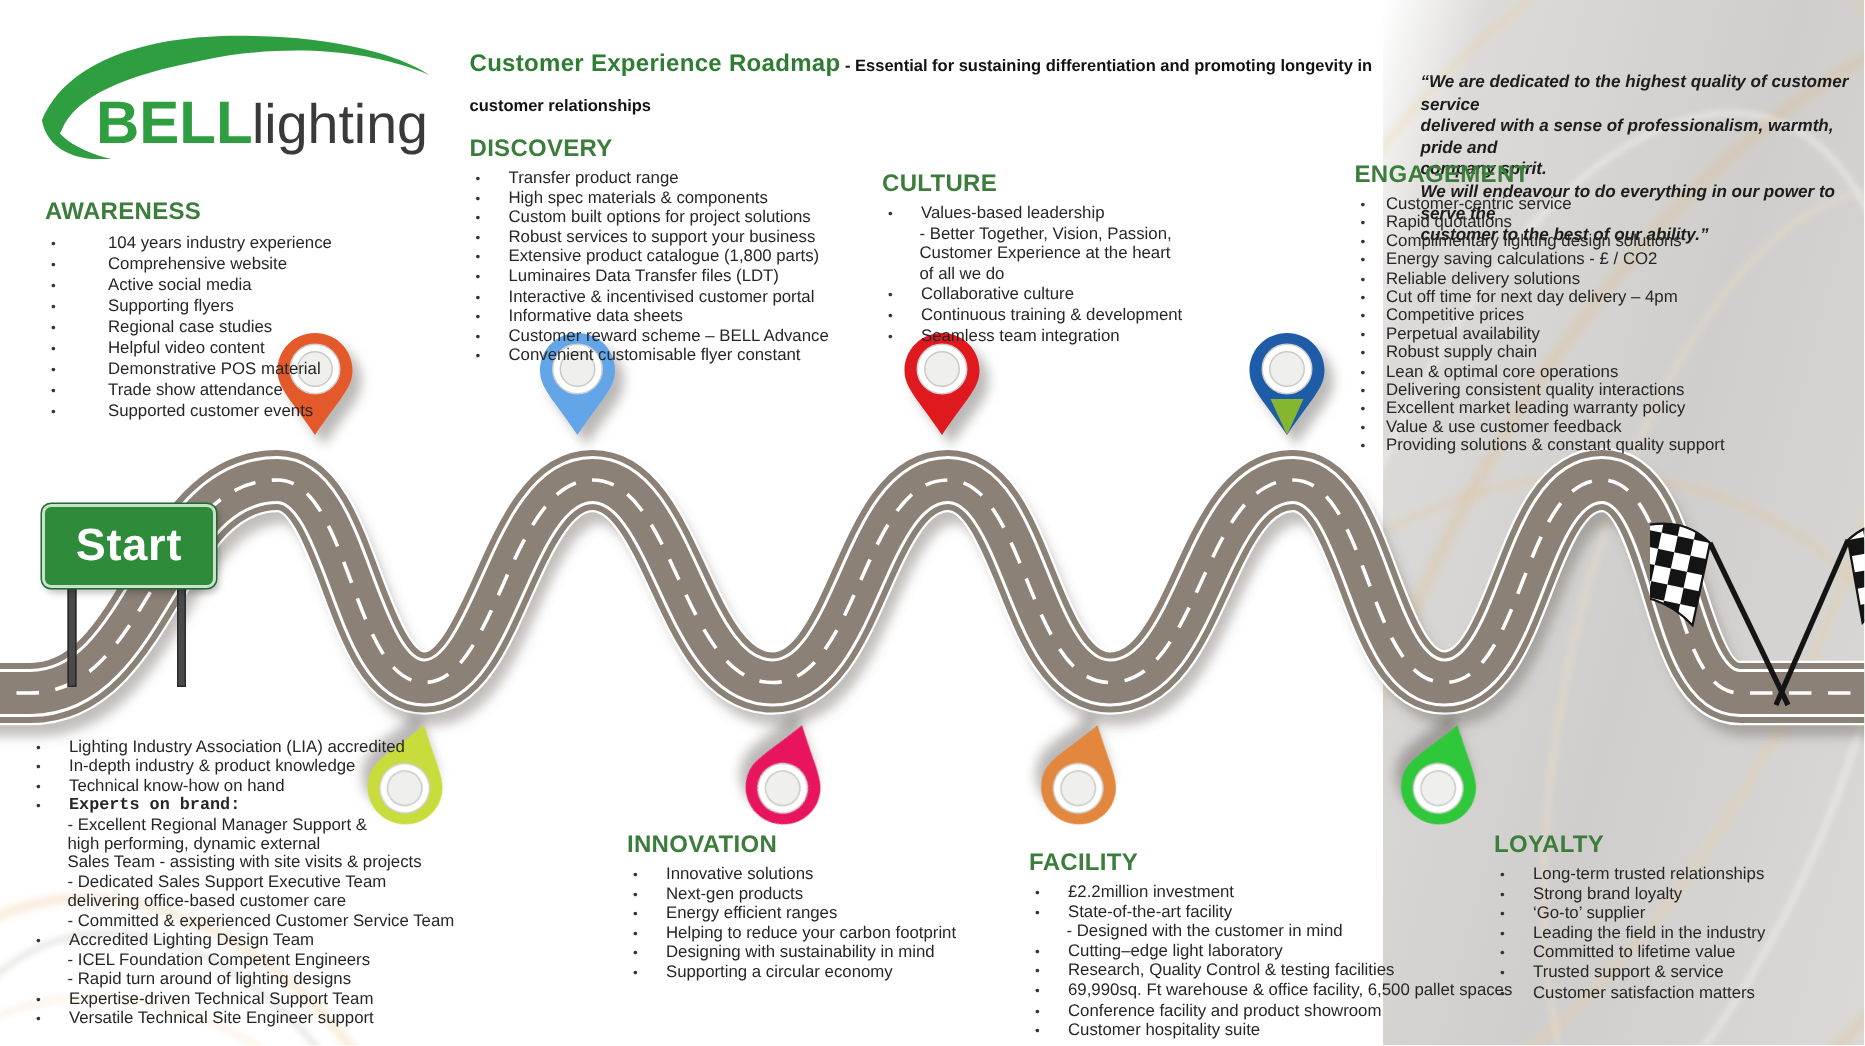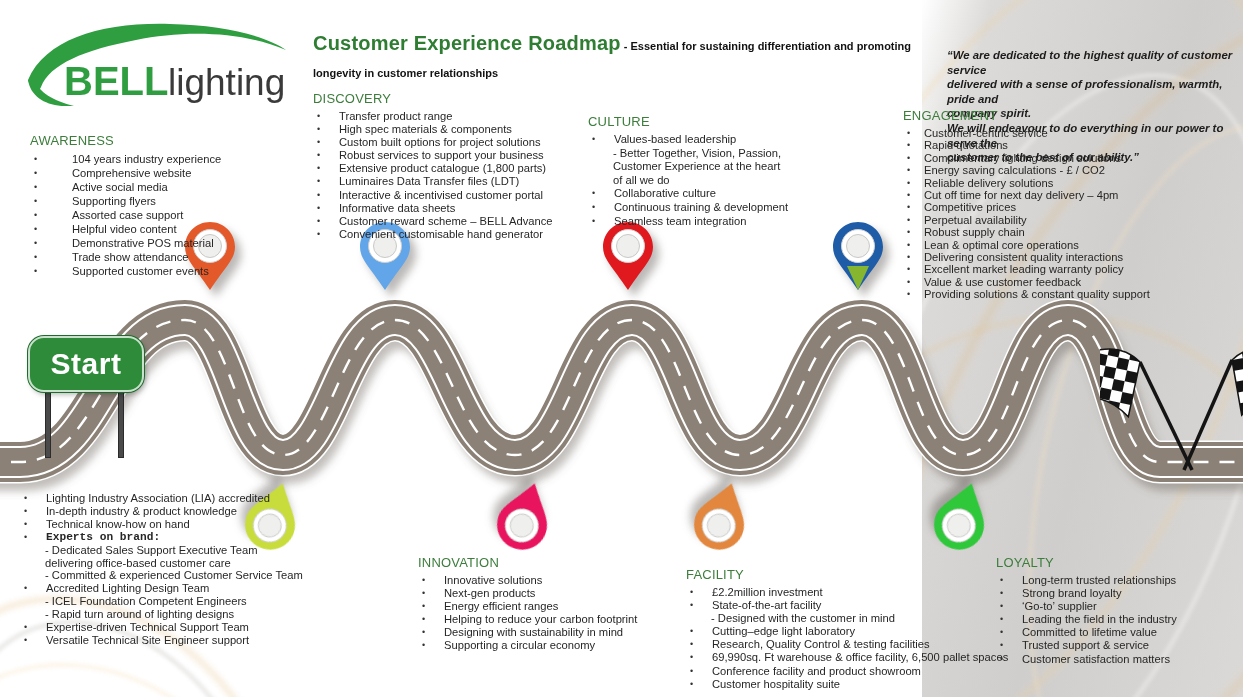--- a/index.html
+++ b/index.html
@@ -14,27 +14,27 @@
   .bg-right .s3{left:40px;top:-40px;width:420px;height:900px;border:4px solid rgba(224,178,105,.45);transform:rotate(30deg);filter:blur(4px);}
   .bg-right .s4{left:120px;top:120px;width:300px;height:700px;border:2px solid rgba(248,226,190,.6);transform:rotate(12deg);filter:blur(2px);}
   .bg-right .s5{left:-160px;top:300px;width:520px;height:600px;border:3px solid rgba(231,192,128,.4);transform:rotate(40deg);filter:blur(3px);}
   .bg-left{position:absolute;left:-60px;top:520px;width:300px;height:240px;z-index:0;pointer-events:none;}
   .bg-left .s1{left:0;top:60px;width:320px;height:420px;border:3px solid rgba(224,178,105,.5);transform:rotate(-38deg);filter:blur(3px);}
   .bg-left .s2{left:30px;top:90px;width:280px;height:380px;border:2px solid rgba(190,186,182,.7);transform:rotate(-30deg);filter:blur(2px);}
   .bg-left .s3{left:-20px;top:130px;width:340px;height:400px;border:2px solid rgba(245,216,170,.55);transform:rotate(-44deg);filter:blur(2px);}
   
   .logo{position:absolute;left:18px;top:16px;z-index:3;}
   .titleblock{position:absolute;left:313px;top:30px;width:628px;z-index:3;line-height:26px;}
-  .titleblock .t1{font-size:20px;font-weight:bold;color:#2E7D32;letter-spacing:.2px;}
+  .titleblock .t1{font-size:16px;font-weight:bold;color:#2E7D32;letter-spacing:.2px;}
   .titleblock .t2{font-size:11px;color:#111;font-weight:600;}
   .quote{position:absolute;left:947px;top:28px;width:290px;z-index:3;font-size:11.4px;line-height:14.6px;
          font-style:italic;font-weight:600;color:#1c1c1c;white-space:pre-line;margin-top:20px;}
   
   .sec{position:absolute;z-index:3;color:#262626;font-size:11.2px;}
-  .sec-title{color:#3C7D3C;font-weight:normal;font-size:13px;margin-bottom:4px;letter-spacing:.2px;}
+  .sec-title{color:#3C7D3C;font-weight:bold;font-size:16px;margin-bottom:4px;letter-spacing:.2px;}
   .li{display:flex;line-height:13.1px;}
   .li .b{flex:0 0 22px;padding-left:4px;font-size:9px;color:#333;}
   .li .t{white-space:pre-line;}
   .li.bold .t{font-weight:bold;font-family:Liberation Mono, monospace;}
   .li.sub{padding-left:25px;}
   #sec-awareness{left:30px;top:133px;width:285px}
   #sec-awareness .li{line-height:14px}
   #sec-awareness .b{flex-basis:38px}
   #sec-discovery{left:313px;top:91px;width:300px}
   #sec-culture{left:588px;top:114px;width:260px}
@@ -43,21 +43,21 @@
   #sec-engagement .li{line-height:12.4px}
   #sec-engagement .b{flex-basis:17px}
   #sec-expertise{left:20px;top:492px;width:330px}
   #sec-expertise .li{line-height:12.9px}
   #sec-innovation{left:418px;top:555px;width:260px}
   #sec-facility{left:686px;top:567px;width:370px}
   #sec-loyalty{left:996px;top:555px;width:245px}
   
   .roadsvg{position:absolute;left:0;top:0;z-index:1;}
   .start{position:absolute;left:28px;top:336px;width:112px;height:52px;z-index:2;
-         background:#2E8B3A;border:2px solid rgba(255,255,255,.75);border-radius:16px;
+         background:#2E8B3A;border:2px solid rgba(255,255,255,.75);border-radius:6px;
          box-shadow:0 0 0 1px #1f6b2c, 2px 3px 5px rgba(0,0,0,.25);
          display:flex;align-items:center;justify-content:center;
          color:#fff;font-size:30px;font-weight:bold;letter-spacing:.5px;}
   .post{position:absolute;width:4px;height:68px;top:388px;background:#4a4a4a;border:1px solid #2b2b2b;z-index:1;}
   .post.p1{left:45px}.post.p2{left:118px}
   .pin{position:absolute;z-index:2;filter:drop-shadow(6px 7px 4px rgba(60,55,50,.35));}
   .pin.flip{transform:rotate(197deg);}
   .flags{position:absolute;left:1100px;top:346px;z-index:2;}
 </style>
 </head>
@@ -191,21 +191,21 @@
         <div class="li">
           <span class="b">•</span>
           <span class="t">Active social media</span>
         </div>
         <div class="li">
           <span class="b">•</span>
           <span class="t">Supporting flyers</span>
         </div>
         <div class="li">
           <span class="b">•</span>
-          <span class="t">Assorted case support</span>
+          <span class="t">Regional case studies</span>
         </div>
         <div class="li">
           <span class="b">•</span>
           <span class="t">Helpful video content</span>
         </div>
         <div class="li">
           <span class="b">•</span>
           <span class="t">Demonstrative POS material</span>
         </div>
         <div class="li">
@@ -250,21 +250,21 @@
         <div class="li">
           <span class="b">•</span>
           <span class="t">Informative data sheets</span>
         </div>
         <div class="li">
           <span class="b">•</span>
           <span class="t">Customer reward scheme – BELL Advance</span>
         </div>
         <div class="li">
           <span class="b">•</span>
-          <span class="t">Convenient customisable hand generator</span>
+          <span class="t">Convenient customisable flyer constant</span>
         </div>
       </div>
       <div class="sec" id="sec-culture">
         <div class="sec-title">CULTURE</div>
         <div class="li">
           <span class="b">•</span>
           <span class="t">Values-based leadership</span>
         </div>
         <div class="li sub">
           <span class="t">- Better Together, Vision, Passion,
@@ -354,20 +354,25 @@
         </div>
         <div class="li">
           <span class="b">•</span>
           <span class="t">Technical know-how on hand</span>
         </div>
         <div class="li bold">
           <span class="b">•</span>
           <span class="t">Experts on brand:</span>
         </div>
         <div class="li sub">
+          <span class="t">- Excellent Regional Manager Support &amp;
+  high performing, dynamic external
+  Sales Team - assisting with site visits &amp; projects</span>
+        </div>
+        <div class="li sub">
           <span class="t">- Dedicated Sales Support Executive Team
   delivering office-based customer care</span>
         </div>
         <div class="li sub">
           <span class="t">- Committed &amp; experienced Customer Service Team</span>
         </div>
         <div class="li">
           <span class="b">•</span>
           <span class="t">Accredited Lighting Design Team</span>
         </div>

